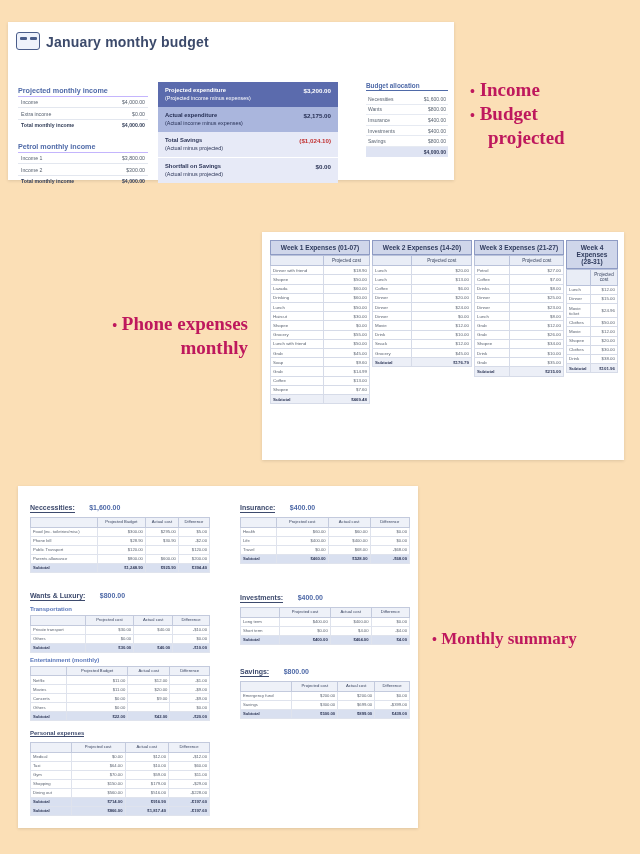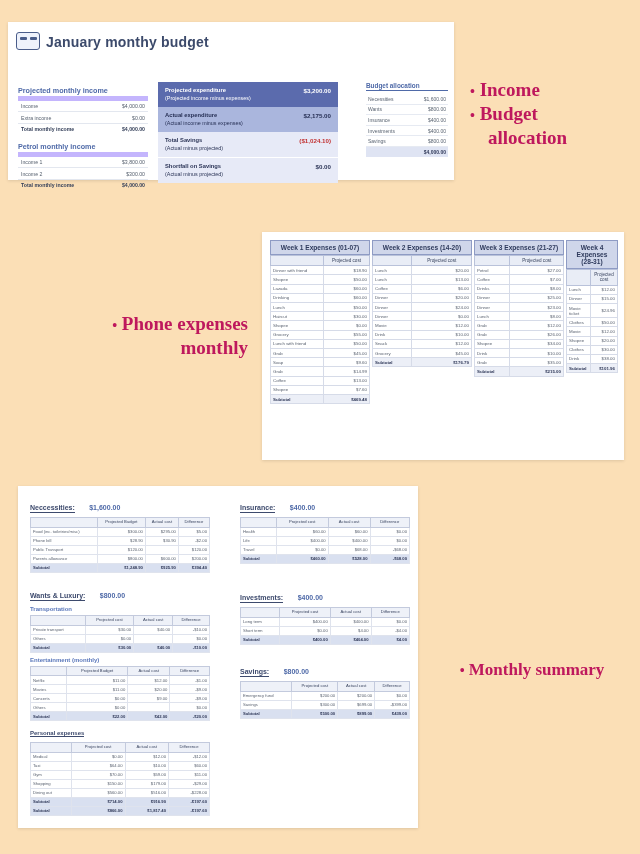--- a/index.html
+++ b/index.html
@@ -30,21 +30,21 @@
     content:""; position:absolute; left:3px; top:4px; width:7px; height:3px;
     background:#4a5d8a; border-radius:1px;
   }
   .wallet-icon:after{
     content:""; position:absolute; left:13px; top:4px; width:7px; height:3px;
     background:#4a5d8a; border-radius:1px;
   }
 
   .sec-head {
     font-size:7.2px; font-weight:bold; color:#4f6aa8;
-    border-bottom:5px solid #c4b5fd; padding-bottom:1px;
+    border-bottom:1px solid #c4b5fd; padding-bottom:1px;
   }
   .mini-table { border-collapse:collapse; width:100%; }
   .mini-table td {
     font-size:5.2px; color:#56606e; padding:2.2px 3px;
     border-bottom:.5px solid #e3e7ef;
   }
   .mini-table td.val { text-align:right; }
   .mini-table tr.total td {
     font-weight:bold; color:#35405a; border-bottom:none;
   }
@@ -86,22 +86,21 @@
 
   .annot-income {
     left:470px; top:78px; font-size:19px; line-height:1.25; width:160px;
   }
   .annot-weekly {
     left:28px; top:312px; font-size:19px; line-height:1.25; width:220px;
     text-align:right;
   }
   .annot-monthly {
     left:432px; top:628px; font-size:17px; line-height:1.25; width:200px;
-    text-align:center;
-    margin-top:31px;
+    text-align:left;
   }
 
   
   .sheet2 {
     position:absolute; left:262px; top:232px; width:362px; height:228px;
     background:#ffffff; box-shadow:0 1px 3px rgba(0,0,0,.12);
   }
   .wk { position:absolute; top:8px; }
   .wk-title {
     font-size:6.6px; font-weight:bold; color:#2e3a5c;
@@ -252,21 +251,21 @@
     </tbody>
       </table>
   </div>
 </div>
 
 <div class="annot annot-income">
   <div><span class="dot">•</span>
     <span>Income</span></div>
   <div><span class="dot">•</span>
     <span>Budget</span></div>
-  <div style="padding-left:18px;">allocation</div>
+  <div style="padding-left:18px;">projected</div>
 </div>
 
 <div class="annot annot-weekly">
   <div><span class="dot">•</span>
     <span>Phone expenses</span></div>
   <div>monthly</div>
 </div>
 
 <div class="annot annot-monthly">
   <div><span class="dot">•</span>

